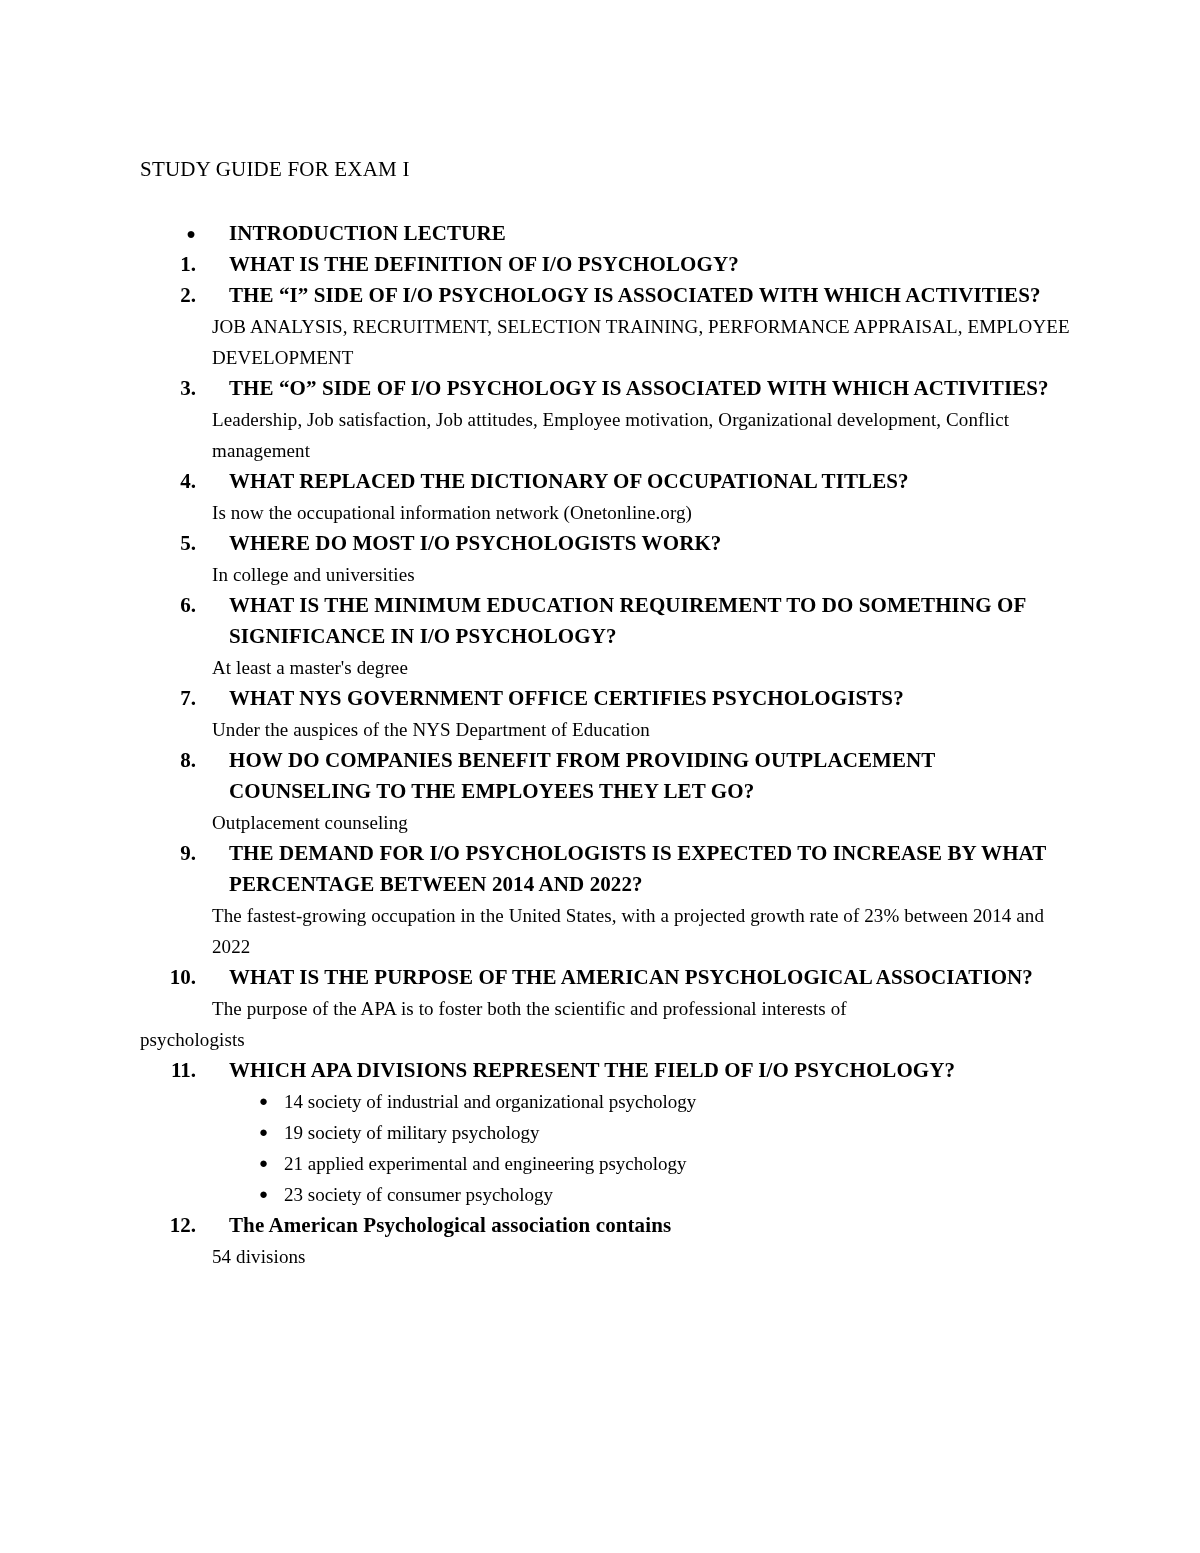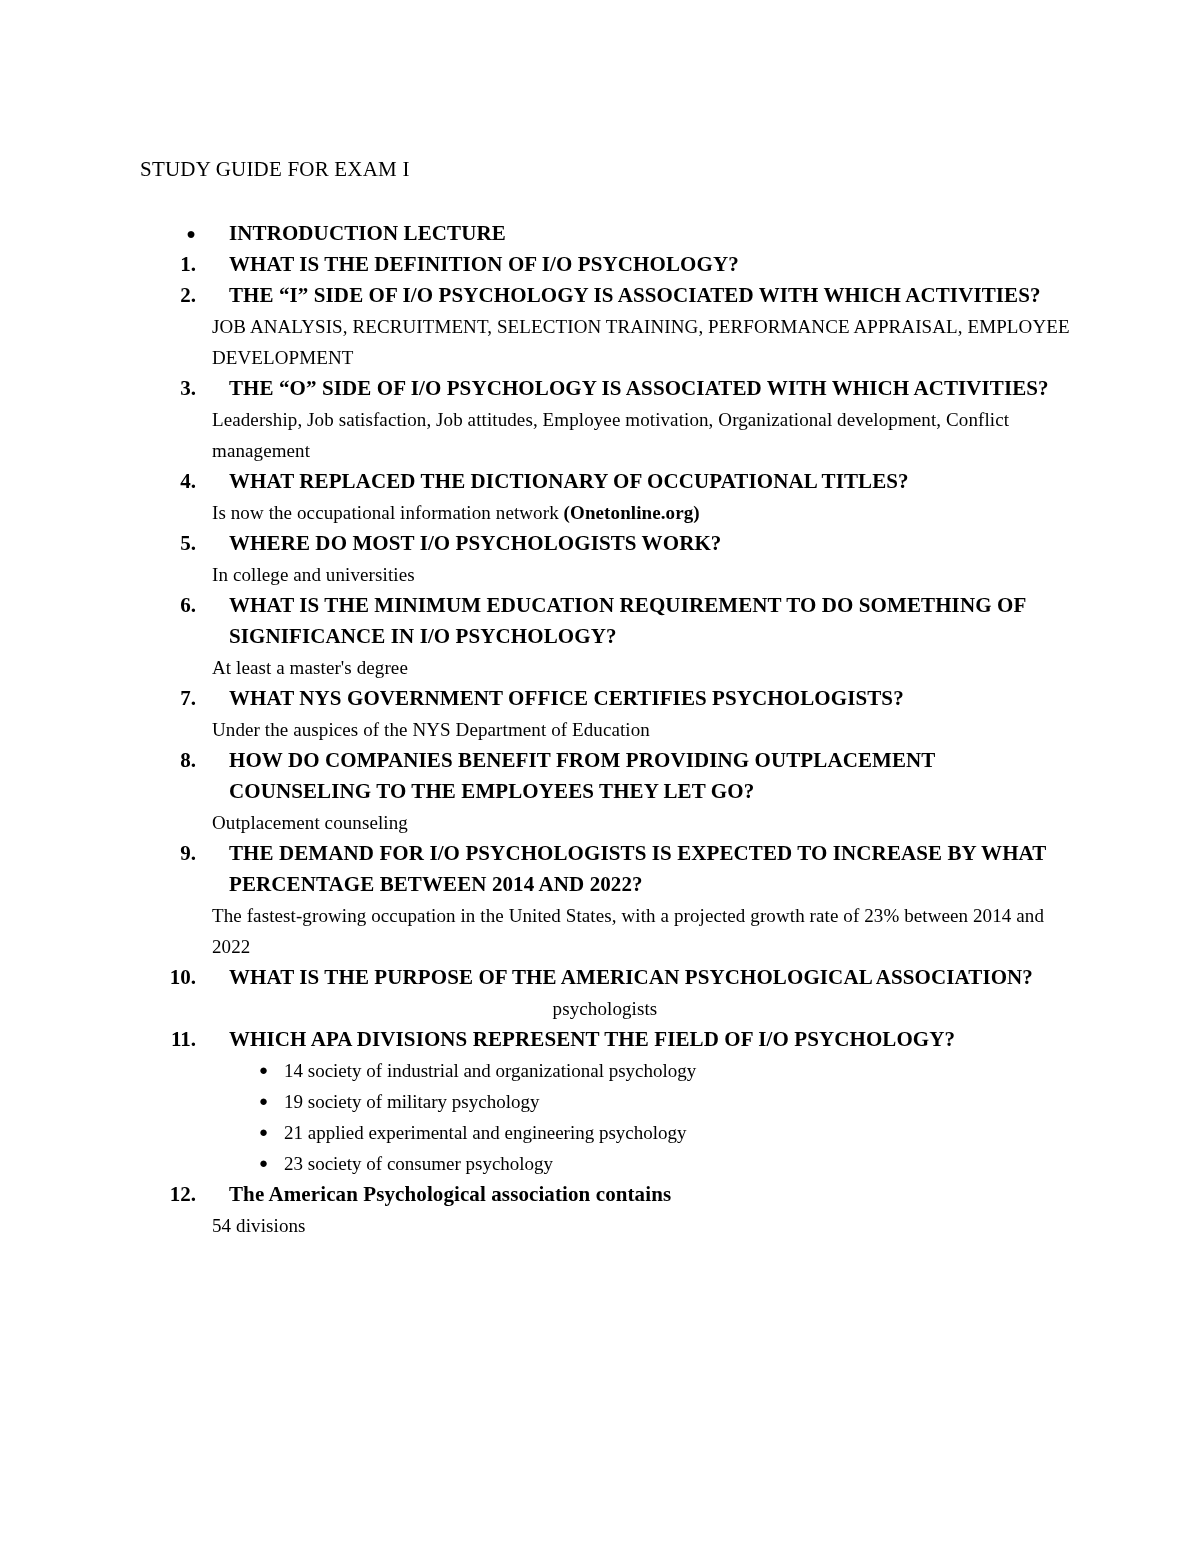--- a/index.html
+++ b/index.html
@@ -62,25 +62,24 @@
     letter-spacing: 0.1px;
     margin-left: 17px;
   }
   .a {
     font-size: 19px;
     font-weight: normal;
     line-height: 31px;
     letter-spacing: 0.1px;
   }
   .a b {
-    font-weight: bold;
+    font-weight: normal;
   }
   .a.outdent {
     margin-left: -72px;
-    text-align: center;
   }
   ul.sub-list {
     list-style: none;
     margin: 0;
     padding: 0;
   }
   ul.sub-list li {
     position: relative;
     padding-left: 72px;
     font-size: 19px;
@@ -158,20 +157,21 @@
 
     <li class="item">
       <span class="marker">9.</span>
       <div class="q">THE DEMAND FOR I/O PSYCHOLOGISTS IS EXPECTED TO INCREASE BY WHAT PERCENTAGE BETWEEN 2014 AND 2022?</div>
       <div class="a">The fastest-growing occupation in the United States, with a projected growth rate of 23% between 2014 and 2022</div>
     </li>
 
     <li class="item">
       <span class="marker">10.</span>
       <div class="q">WHAT IS THE PURPOSE OF THE AMERICAN PSYCHOLOGICAL ASSOCIATION?</div>
+      <div class="a">The purpose of the APA is to foster both the scientific and professional interests of</div>
       <div class="a outdent">psychologists</div>
     </li>
 
     <li class="item">
       <span class="marker">11.</span>
       <div class="q">WHICH APA DIVISIONS REPRESENT THE FIELD OF I/O PSYCHOLOGY?</div>
       <ul class="sub-list">
         <li>
           <span class="marker">●</span>
           <span>14 society of industrial and organizational psychology</span>

